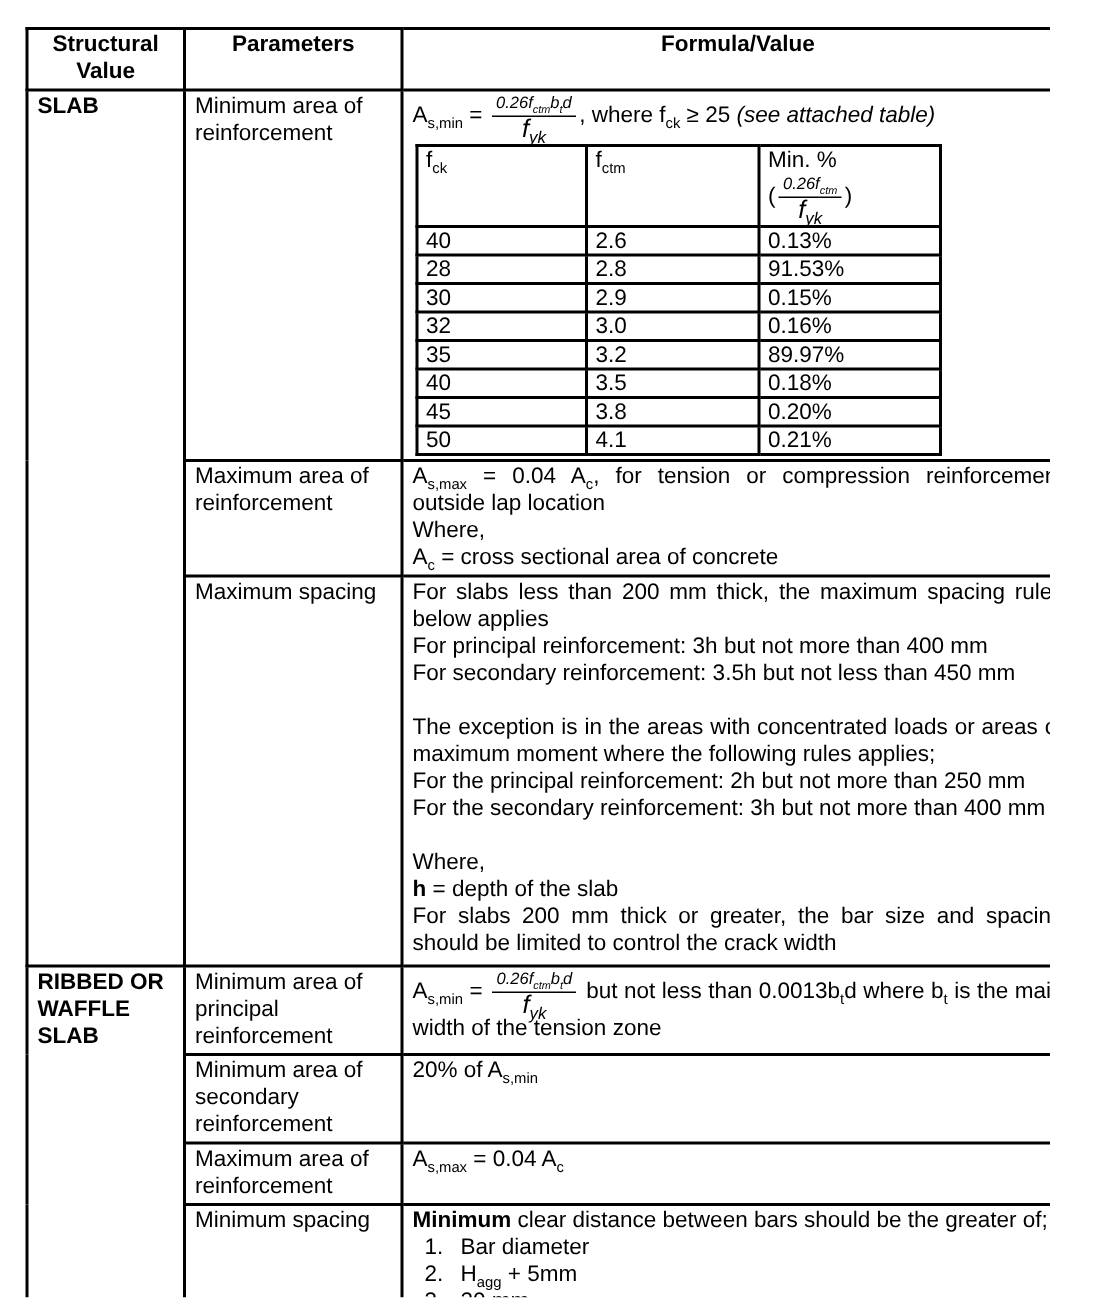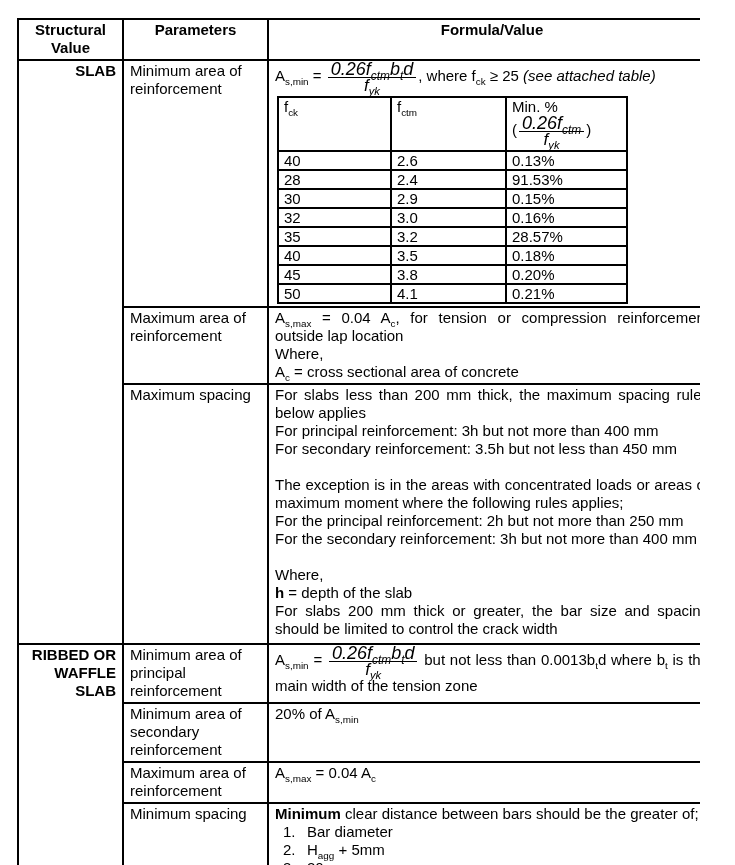--- a/index.html
+++ b/index.html
@@ -7,27 +7,27 @@
     width:700px; height:865px; background:#ffffff; box-sizing:border-box;
     padding:18px 0 0 17px; overflow:hidden;
     font-family:Liberation Sans, sans-serif;
     font-size:15px; color:#000; line-height:18px;
   }
   table.main { border-collapse:collapse; width:698px; table-layout:fixed; }
   table.main > tbody > tr > td {
     border:2px solid #000; vertical-align:top; padding:1px 6px 2px 6px;
   }
   td.hdr { text-align:center; font-weight:bold; padding-top:2px; }
-  td.member { text-align:right; font-weight:bold; }
+  td.member { text-align:left; font-weight:bold; }
   .para { text-align:justify; min-height:18px; }
   sub { font-size:0.66em; line-height:0; }
   .i { font-style:italic; }
   .b { font-weight:bold; }
   .frac { display:inline-block; vertical-align:middle; text-align:center; margin:0 2px; }
-  .fnum { display:block; border-bottom:1px solid #000; padding:0 3px; font-size:18px; line-height:15px; }
+  .fnum { display:block; border-bottom:1px solid #000; padding:0 3px; font-size:11px; line-height:15px; }
   .fden { display:block; font-size:17px; line-height:15px; }
   .formula-line { margin-bottom:3px; }
   .li-num { display:inline-block; min-width:24px; margin-left:8px; }
   table.inner { border-collapse:collapse; width:349px; table-layout:fixed; margin:2px 0 0 2px; }
   table.inner td {
     border:2px solid #000; vertical-align:top; padding:0 5px;
     height:17px; line-height:17px; font-size:15px;
   }
   table.inner td.ith { height:52px; line-height:18px; }
   .minpct-frac { line-height:16px; }
@@ -79,37 +79,37 @@
                   <div class="minpct-frac"><span>(</span><span class="frac"><span class="fnum"><span class="i">0.26f</span><sub class="sub i">ctm</sub></span><span class="fden"><span class="i">f</span><sub class="sub i">yk</sub></span></span><span>)</span></div>
                 </td>
               </tr>
               <tr>
                   <td>40</td>
                   <td>2.6</td>
                   <td>0.13%</td>
                 </tr>
               <tr>
                   <td>28</td>
-                  <td>2.4</td>
+                  <td>2.8</td>
                   <td>91.53%</td>
                 </tr>
               <tr>
                   <td>30</td>
                   <td>2.9</td>
                   <td>0.15%</td>
                 </tr>
               <tr>
                   <td>32</td>
                   <td>3.0</td>
                   <td>0.16%</td>
                 </tr>
               <tr>
                   <td>35</td>
                   <td>3.2</td>
-                  <td>28.57%</td>
+                  <td>89.97%</td>
                 </tr>
               <tr>
                   <td>40</td>
                   <td>3.5</td>
                   <td>0.18%</td>
                 </tr>
               <tr>
                   <td>45</td>
                   <td>3.8</td>
                   <td>0.20%</td>

